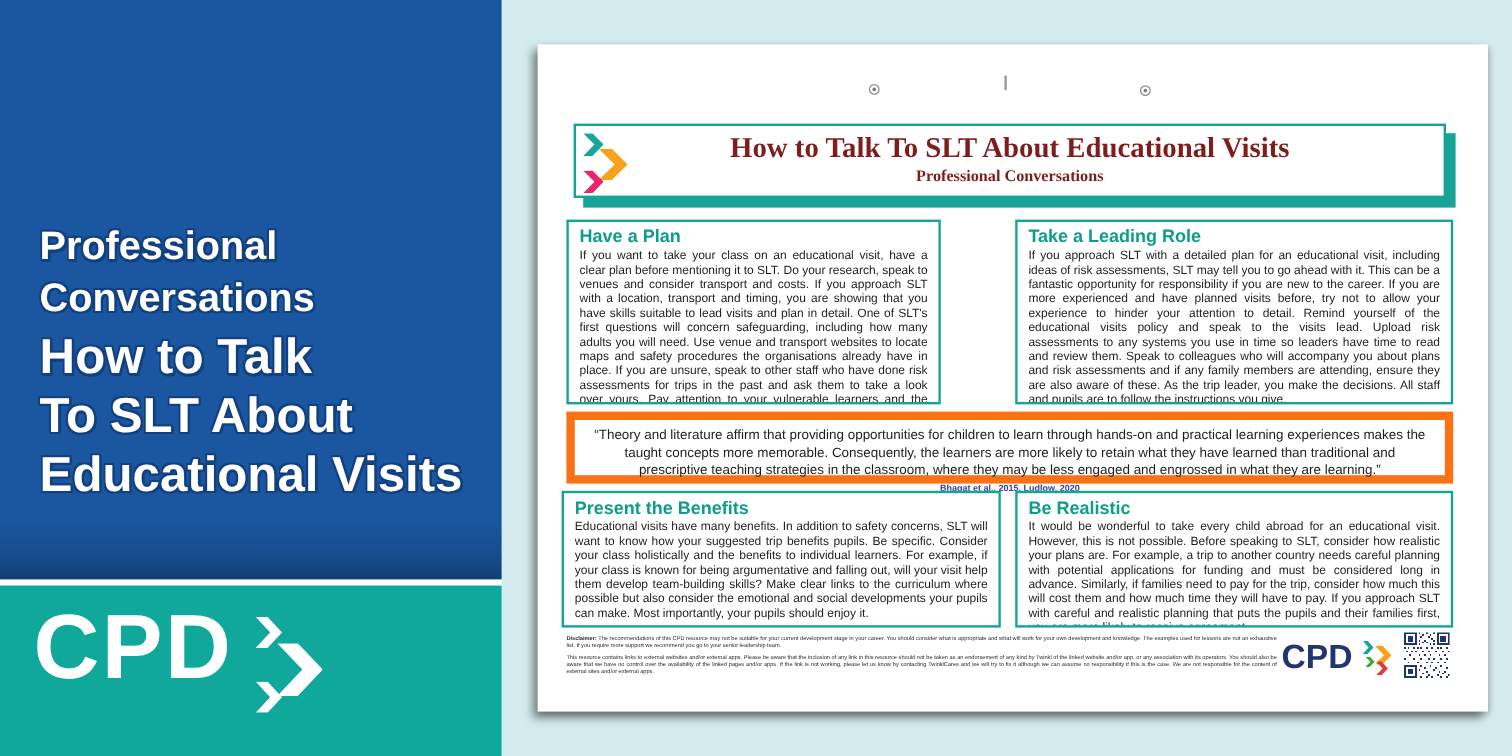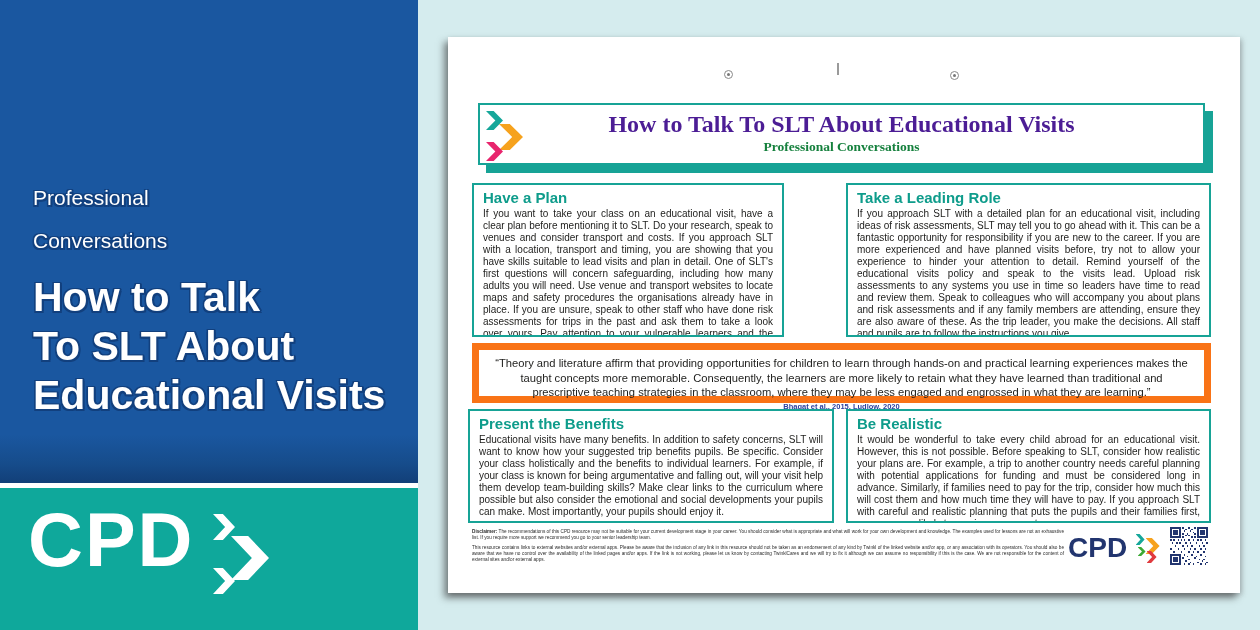--- a/index.html
+++ b/index.html
@@ -10,21 +10,21 @@
   }
   
   #brand-panel{
     position:absolute;left:0;top:0;width:418px;height:483px;
     background:linear-gradient(180deg,#1A57A0 0%,#1A57A0 90%,#164C8B 96%,#123F78 100%);
   }
   #brand-gap{position:absolute;left:0;top:483px;width:418px;height:5px;background:#ffffff;}
   #brand-teal{position:absolute;left:0;top:488px;width:418px;height:142px;background:#0FA89B;}
   .brand-line{position:absolute;left:33px;color:#ffffff;white-space:nowrap;
     text-shadow:-1.5px -1.5px 0 #12407E,1.5px -1.5px 0 #12407E,-1.5px 1.5px 0 #12407E,2px 2px 0 #12407E,0 2px 0 #12407E,2px 0 0 #12407E;}
-  .brand-series{font-size:21px;font-weight:400;}
+  .brand-series{font-size:33px;font-weight:700;}
   .brand-title{font-size:41px;font-weight:800;}
   #series-1{top:186px;} #series-2{top:229px;}
   #title-1{top:274px;} #title-2{top:323px;} #title-3{top:372px;}
   #brand-logo-text{
     position:absolute;left:28px;top:12px;color:#ffffff;
     font-size:76px;font-weight:700;letter-spacing:2px;line-height:80px;
   }
   .chev{position:absolute;clip-path:polygon(0 0,45% 0,100% 50%,45% 100%,0 100%,55% 50%);}
   #brand-chev-1{left:213px;top:26px;width:22px;height:26px;background:#ffffff;}
   #brand-chev-2{left:231px;top:48px;width:38px;height:44px;background:#ffffff;}
@@ -39,22 +39,22 @@
   #reg-c1{left:276px;top:33px;} #reg-c2{left:502px;top:34px;}
   #reg-line{position:absolute;left:389px;top:26px;width:1.5px;height:12px;background:#9a9a9a;}
   
   #doc-header{
     position:absolute;left:30px;top:66px;width:723px;height:58px;background:#ffffff;
     border:2px solid #17A396;box-shadow:8px 8px 0 #17A396;
   }
   #hdr-chev-teal{left:6px;top:6px;width:17px;height:19px;background:#16A79A;}
   #hdr-chev-orange{left:19px;top:19px;width:24px;height:26px;background:#F6A21D;}
   #hdr-chev-pink{left:6px;top:37px;width:17px;height:19px;background:#E8256D;}
-  #doc-title{margin:5px 0 0;text-align:center;font-family:cursive;font-weight:700;font-size:24px;line-height:28px;color:#4c1d95;}
-  #doc-subtitle{margin:1px 0 0;text-align:center;font-family:cursive;font-weight:700;font-size:13.5px;color:#15803d;}
+  #doc-title{margin:5px 0 0;text-align:center;font-family:cursive;font-weight:700;font-size:24px;line-height:28px;color:#7f1d1d;}
+  #doc-subtitle{margin:1px 0 0;text-align:center;font-family:cursive;font-weight:700;font-size:13.5px;color:#7f1d1d;}
   
   .tbox{position:absolute;background:#ffffff;border:2px solid #17A396;padding:4px 9px 2px;box-sizing:border-box;overflow:hidden;}
   .tbox h3{margin:0 0 2px;font-size:15px;font-weight:700;color:#0E9C8B;}
   .tbox p{margin:0;font-size:10px;line-height:1.2;text-align:justify;color:#1d1d1b;}
   #box-1{left:24px;top:146px;width:312px;height:154px;}
   #box-2{left:398px;top:146px;width:365px;height:154px;}
   #box-3{left:20px;top:372px;width:366px;height:114px;}
   #box-4{left:398px;top:372px;width:365px;height:114px;}
   
   #quote-box{position:absolute;left:24px;top:306px;width:739px;height:60px;border:7px solid #f97316;

